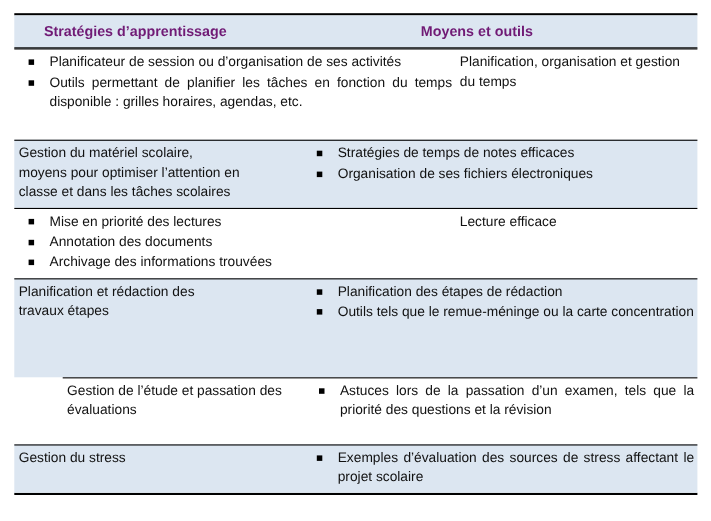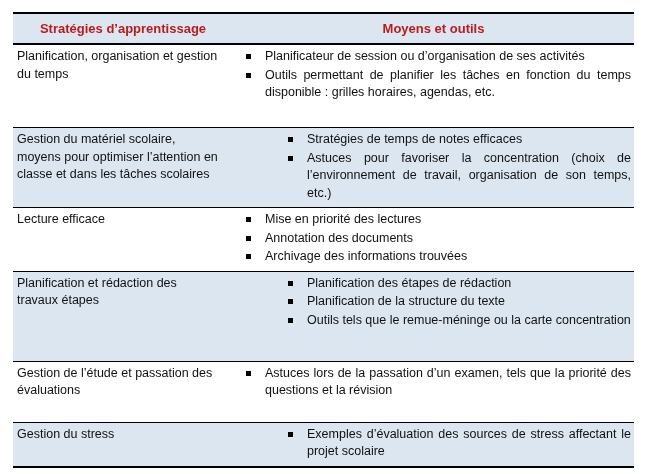--- a/index.html
+++ b/index.html
@@ -24,21 +24,21 @@
     background: #dce6f1;
     border-bottom: 1.5px solid #000;
     height: 30px;
   }
   .th {
     display: flex;
     align-items: center;
     justify-content: center;
     font-weight: bold;
     font-size: 13px;
-    color: #b91c1c;
+    color: #701a75;
   }
   .th.c1 { width: 220px; }
   .th.c2 { flex: 1; }
   .trow {
     display: flex;
     border-top: 1.5px solid #000;
   }
   .trow:first-of-type { border-top: none; }
   .trow.blue { background: #dce6f1; gap: 42px; }
   .cell.col1 {
@@ -68,92 +68,88 @@
   .btext {
     flex: 1;
     text-align: justify;
   }
   
   .trow:nth-of-type(1) { min-height: 61px; }
   .trow:nth-of-type(2) { min-height: 83px; }
   .trow:nth-of-type(3) { min-height: 62px; }
   .trow:nth-of-type(4) { min-height: 60px; }
   .trow:nth-of-type(5) { min-height: 90px; }
-  .trow:nth-of-type(6) { min-height: 61px; }
+  .trow:nth-of-type(6) { min-height: 61px; margin-left: 44px; }
 </style>
 </head>
 <body>
 
 <div class="table">
 
   <div class="thead">
     <div class="th c1">Stratégies d’apprentissage</div>
     <div class="th c2">Moyens et outils</div>
   </div>
 
   <div class="trow">
-    <div class="cell col1">Planification, organisation et gestion
-du temps</div>
     <div class="cell col2">
       <div class="bullet-item">
         <span class="bullet"></span>
         <span class="btext">Planificateur de session ou d’organisation de ses activités</span>
       </div>
       <div class="bullet-item">
         <span class="bullet"></span>
         <span class="btext">Outils permettant de planifier les tâches en fonction du temps disponible : grilles horaires, agendas, etc.</span>
       </div>
     </div>
+    <div class="cell col1">Planification, organisation et gestion
+du temps</div>
   </div>
 
   <div class="trow blue">
     <div class="cell col1">Gestion du matériel scolaire,
 moyens pour optimiser l’attention en
 classe et dans les tâches scolaires</div>
     <div class="cell col2">
       <div class="bullet-item">
         <span class="bullet"></span>
         <span class="btext">Stratégies de temps de notes efficaces</span>
       </div>
       <div class="bullet-item">
         <span class="bullet"></span>
-        <span class="btext">Astuces pour favoriser la concentration (choix de l’environnement de travail, organisation de son temps, etc.)</span>
+        <span class="btext">Organisation de ses fichiers électroniques</span>
       </div>
     </div>
   </div>
 
   <div class="trow">
-    <div class="cell col1">Lecture efficace</div>
     <div class="cell col2">
       <div class="bullet-item">
         <span class="bullet"></span>
         <span class="btext">Mise en priorité des lectures</span>
       </div>
       <div class="bullet-item">
         <span class="bullet"></span>
         <span class="btext">Annotation des documents</span>
       </div>
       <div class="bullet-item">
         <span class="bullet"></span>
         <span class="btext">Archivage des informations trouvées</span>
       </div>
     </div>
+    <div class="cell col1">Lecture efficace</div>
   </div>
 
   <div class="trow blue">
     <div class="cell col1">Planification et rédaction des
 travaux étapes</div>
     <div class="cell col2">
       <div class="bullet-item">
         <span class="bullet"></span>
         <span class="btext">Planification des étapes de rédaction</span>
-      </div>
-      <div class="bullet-item">
-        <span class="bullet"></span>
-        <span class="btext">Planification de la structure du texte</span>
       </div>
       <div class="bullet-item">
         <span class="bullet"></span>
         <span class="btext">Outils tels que le remue-méninge ou la carte concentration</span>
       </div>
     </div>
   </div>
 
   <div class="trow">
     <div class="cell col1">Gestion de l’étude et passation des

